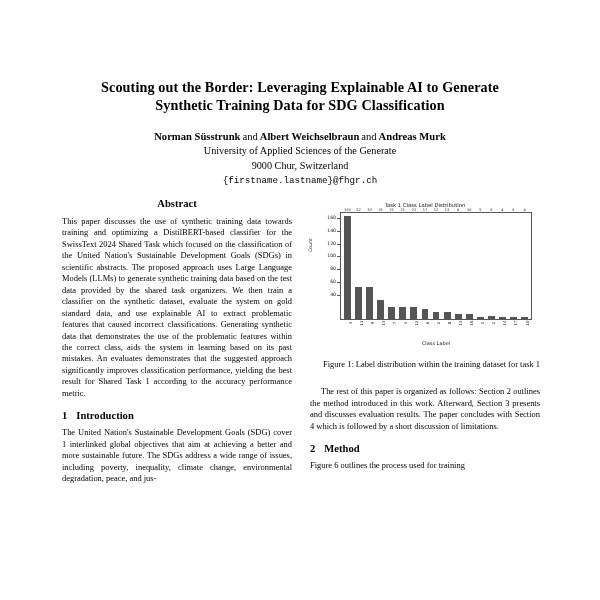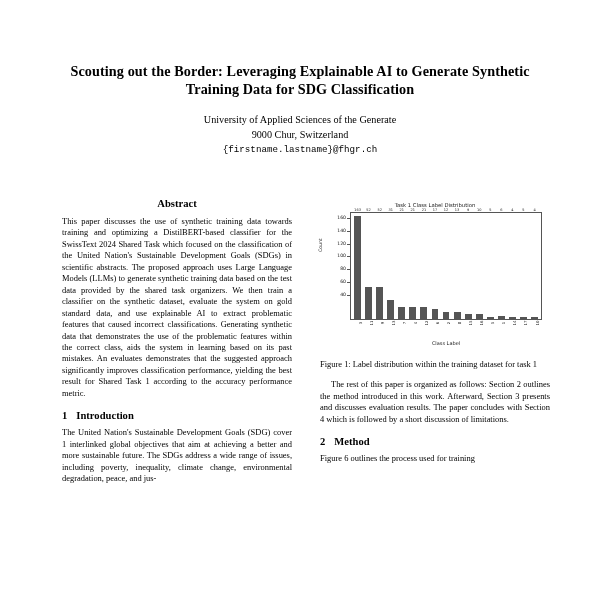--- a/index.html
+++ b/index.html
@@ -11,21 +11,21 @@
     width: 600px;
     height: 600px;
     overflow: hidden;
     font-family: "Liberation Serif", "DejaVu Serif", serif;
     color: #000000;
   }
   .page {
     position: relative;
     width: 600px;
     height: 600px;
-    padding: 0;
+    padding: 16px;
     box-sizing: border-box;
     background: #fff;
   }
 
   
   .titleblock {
     padding: 62px 58px 0 58px;
     text-align: center;
   }
   .paper-title {
@@ -61,21 +61,21 @@
     margin: 1px 0 0 0;
   }
 
   
   .columns {
     position: absolute;
     top: 198px;
     left: 0;
     width: 513px;
     display: flex;
-    gap: 28px;
+    gap: 18px;
     padding: 0 62px;
     box-sizing: border-box;
   }
   .col {
     width: 230px;
     flex: 0 0 230px;
   }
   .abstract-head {
     text-align: center;
     font-size: 10.6px;
@@ -99,21 +99,21 @@
   }
   .sec-num { display: inline-block; }
 
   .figure {
     margin: 2px 0 0 0;
   }
   .fig-caption {
     font-size: 8.45px;
     line-height: 1.355;
     margin: 7px 0 0 0;
-    text-align: left;
+    text-align: right;
   }
 
   
   .chart-box {
     width: 230px;
     height: 152px;
     position: relative;
     background: #ffffff;
   }
   .chart-title {
@@ -234,20 +234,23 @@
 </style>
 </head>
 <body>
 
 <div class="page">
 
   <div class="titleblock">
     <h1 class="paper-title">Scouting out the Border: Leveraging Explainable AI to Generate Synthetic Training Data for SDG Classification</h1>
 
     <div class="authors">
+      <p class="author-line">
+        <span class="author-name">Norman Süsstrunk</span><span class="author-and">and</span><span class="author-name">Albert Weichselbraun</span><span class="author-and">and</span><span class="author-name">Andreas Murk</span>
+      </p>
       <p class="affil">University of Applied Sciences of the Generate</p>
       <p class="affil">9000 Chur, Switzerland</p>
       <p class="email">{firstname.lastname}@fhgr.ch</p>
     </div>
   </div>
 
   <div class="columns">
 
     <div class="col">
       <div class="abstract-head">Abstract</div>
@@ -421,21 +424,21 @@
               </div>
               <div class="xtick">
                 <span>10</span>
               </div>
             </div>
           <div class="xlabel">Class Label</div>
         </div>
         <p class="fig-caption">Figure 1: Label distribution within the training dataset for task 1</p>
       </div>
 
-      <p class="body" style="margin-top:9px; text-indent:11px;">The rest of this paper is organized as follows: Section 2 outlines the method introduced in this work. Afterward, Section 3 presents and discusses evaluation results. The paper concludes with Section 4 which is followed by a short discussion of limitations.</p>
+      <p class="body" style="margin-top:16px; text-indent:11px;">The rest of this paper is organized as follows: Section 2 outlines the method introduced in this work. Afterward, Section 3 presents and discusses evaluation results. The paper concludes with Section 4 which is followed by a short discussion of limitations.</p>
 
       <div class="sec-head">
         <span class="sec-num">2</span>
         <span>Method</span>
       </div>
       <p class="body">Figure 6 outlines the process used for training</p>
     </div>
 
   </div>
 </div>

